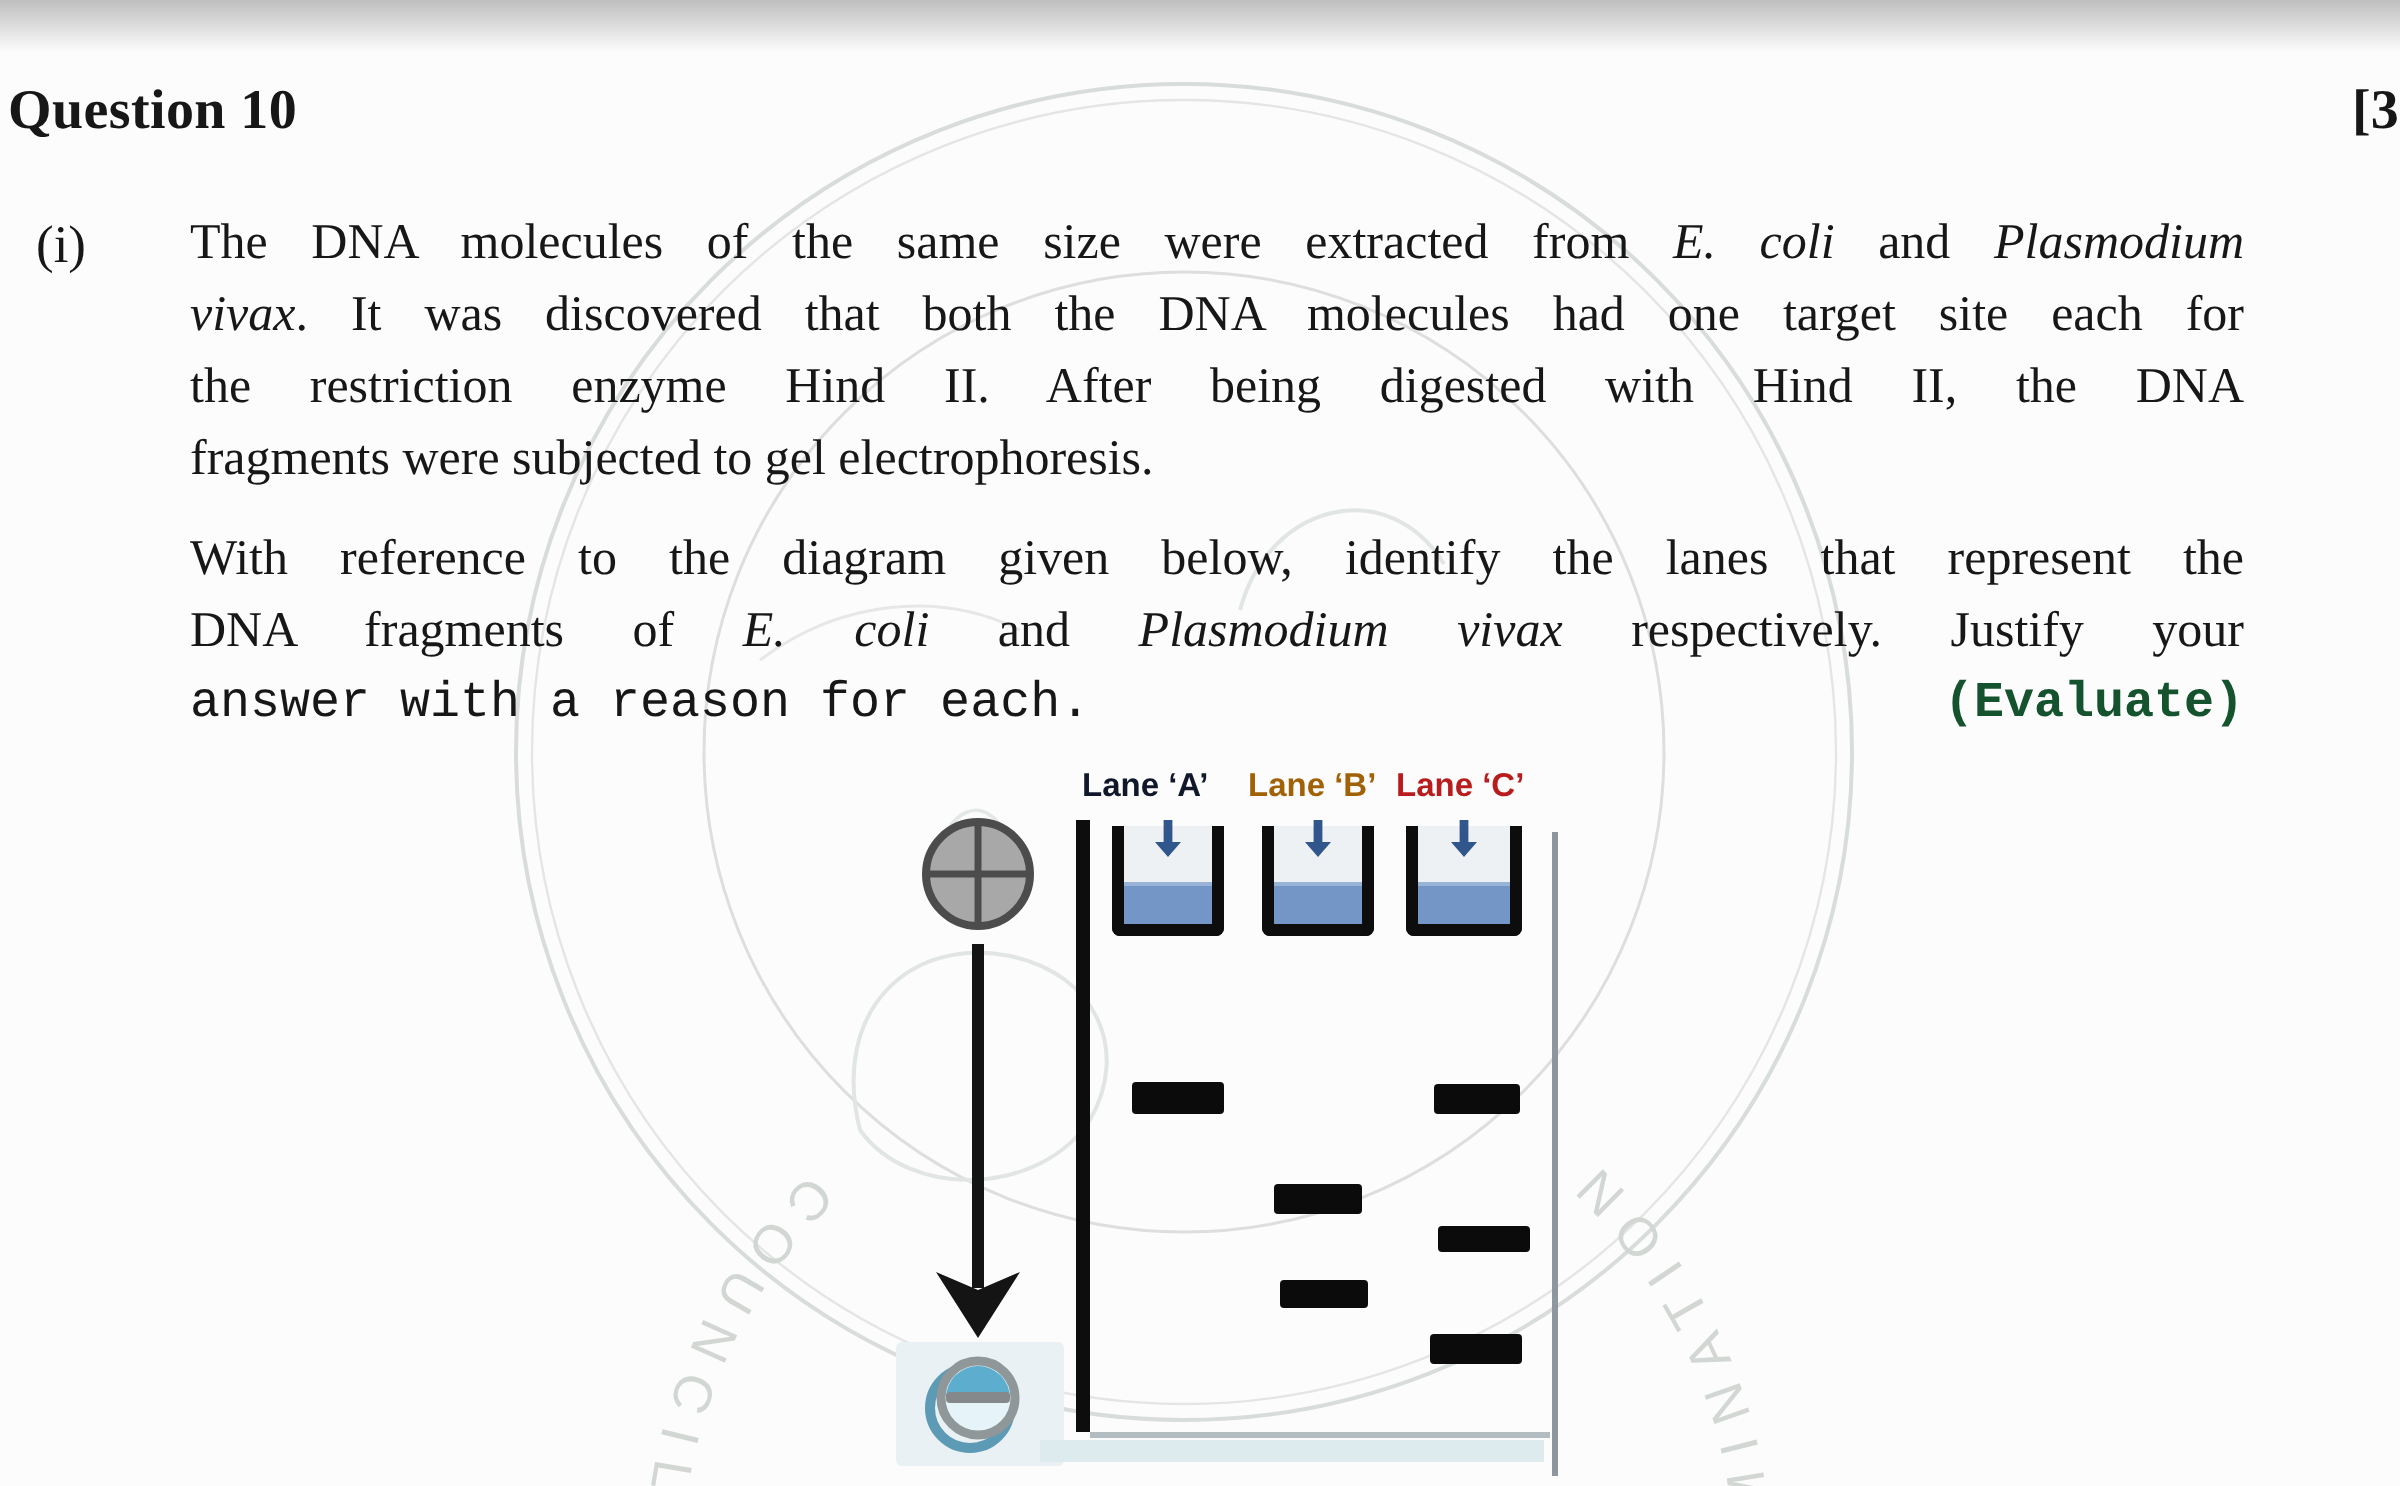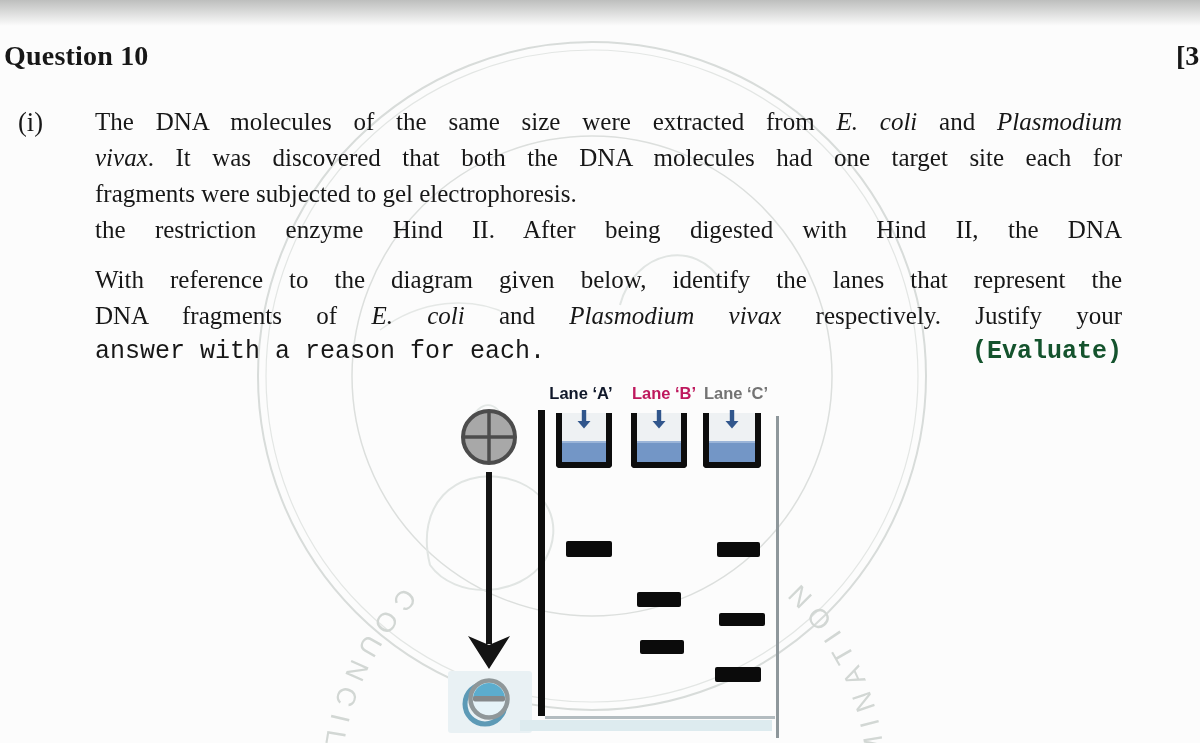--- a/index.html
+++ b/index.html
@@ -45,21 +45,21 @@
     position:absolute; right:0; top:0;
     font-weight:bold; white-space:nowrap;
   }
   
   .diagram { position:absolute; left:448px; top:380px; width:348px; height:362px; z-index:2; }
   .diagram svg.overlay { position:absolute; left:0; top:0; }
   .lane-label {
     position:absolute; top:4px;
     font-family:"Liberation Sans", sans-serif;
     font-weight:bold; font-size:16.5px; color:#10182a;
-    text-align:center; white-space:nowrap;
+    text-align:left; white-space:nowrap;
   }
   .lane-label.a { left:93px;  width:80px; }
   .lane-label.b { left:176px; width:80px; }
   .lane-label.c { left:250px; width:76px; }
   .gel-left  { position:absolute; left:90px;  top:30px;  width:7px;  height:306px; background:#0d0d0d; }
   .gel-right { position:absolute; left:328px; top:36px;  width:3px;  height:322px; background:#8e979b; }
   .gel-bottom-line  { position:absolute; left:97px; top:336px; width:230px; height:3px;  background:#b3bcc0; }
   .gel-bottom-strip { position:absolute; left:72px; top:340px; width:252px; height:11px; background:#ddebef; }
   .cathode-strip    { position:absolute; left:0;    top:291px; width:84px;  height:62px; background:#e9f1f4; border-radius:3px; }
   .well {
@@ -99,35 +99,35 @@
 </svg>
 
 <div class="q-title">Question 10</div>
 <div class="marks">[3</div>
 <div class="part-label">(i)</div>
 
 <div class="textblock">
   <div>
     <div class="line jline"><span>The DNA molecules of the same size were extracted from </span><span class="it">E. coli</span><span> and </span><span class="it">Plasmodium</span></div>
     <div class="line jline"><span class="it">vivax</span><span>. It was discovered that both the DNA molecules had one target site each for</span></div>
+    <div class="line jline">the restriction enzyme Hind II. After being digested with Hind II, the DNA</div>
     <div class="line">fragments were subjected to gel electrophoresis.</div>
-    <div class="line jline">the restriction enzyme Hind II. After being digested with Hind II, the DNA</div>
   </div>
   <div class="para2">
     <div class="line jline">With reference to the diagram given below, identify the lanes that represent the</div>
     <div class="line jline"><span>DNA fragments of </span><span class="it">E. coli</span><span> and </span><span class="it">Plasmodium vivax</span><span> respectively. Justify your</span></div>
     <div class="line lastline"><span>answer with a reason for each.</span><span class="evaluate" style="color: #14532d;">(Evaluate)</span></div>
   </div>
 </div>
 
 <div class="diagram">
 
   <div class="lane-label a" style="color: rgb(16, 24, 42);">Lane ‘A’</div>
-  <div class="lane-label b" style="color: #be185d;">Lane ‘B’</div>
-  <div class="lane-label c" style="color: #737373;">Lane ‘C’</div>
+  <div class="lane-label b" style="color: #a16207;">Lane ‘B’</div>
+  <div class="lane-label c" style="color: #b91c1c;">Lane ‘C’</div>
 
   <div class="cathode-strip"></div>
   <div class="gel-left"></div>
   <div class="gel-right"></div>
   <div class="gel-bottom-line"></div>
   <div class="gel-bottom-strip"></div>
 
   <div class="well a">
       <div class="liquid" style="background: rgb(115, 150, 198);"></div>
     </div>

